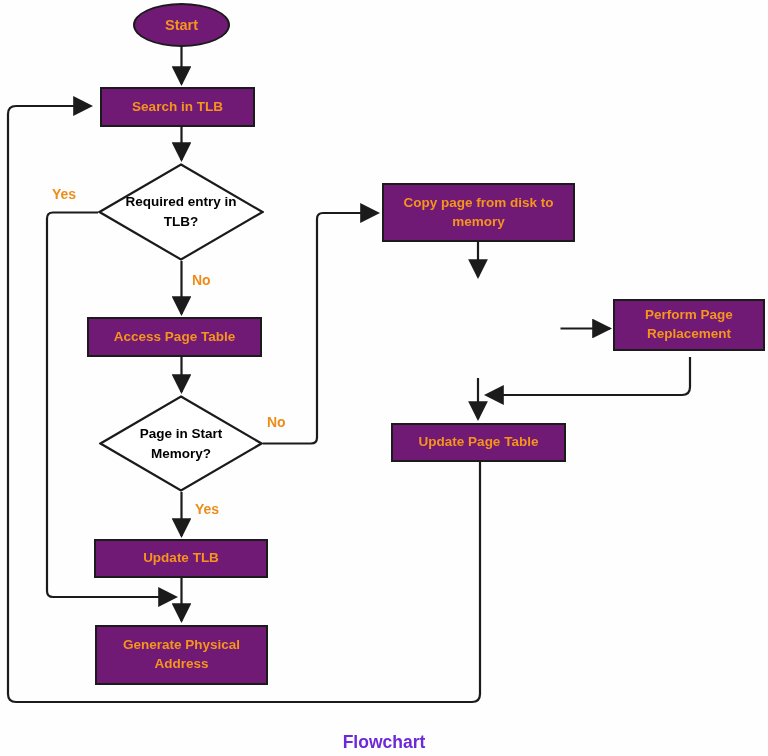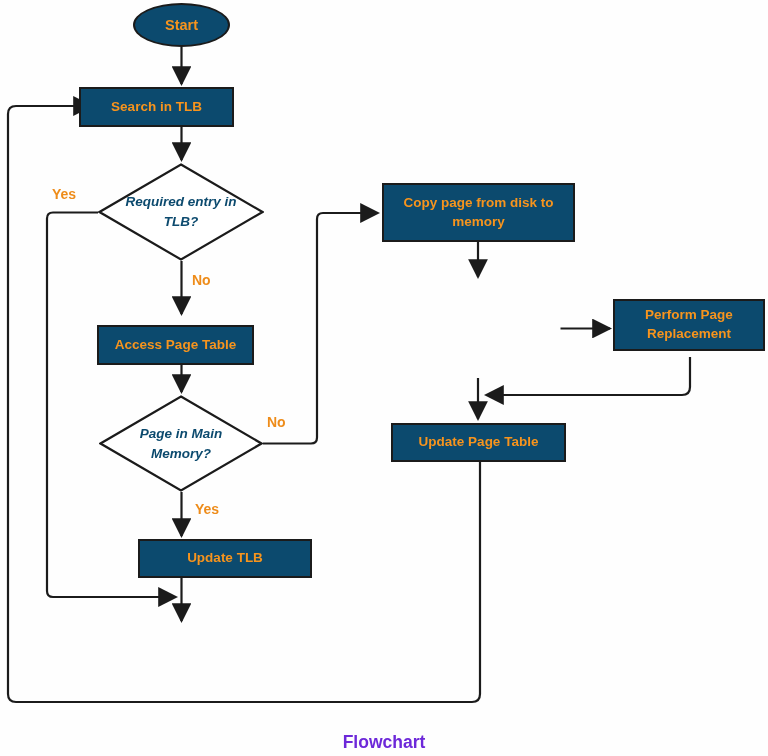--- a/index.html
+++ b/index.html
@@ -7,35 +7,34 @@
     position:relative;
     width:768px;height:756px;
     background:#fefefe;
     font-family:"Liberation Sans",sans-serif;
     overflow:hidden;
   }
   #wires{position:absolute;left:0;top:0;z-index:0;}
   .node{
     position:absolute;
     box-sizing:border-box;
-    background:#0c4a6e;
+    background:#701a75;
     border:2px solid #1b1b1b;
     display:flex;align-items:center;justify-content:center;
     text-align:center;
     color:#F7941D;font-weight:bold;font-size:13.5px;line-height:1.4;
     z-index:2;
   }
   .ellipse{border-radius:50%;font-size:14.5px;}
   .diamond{
     position:absolute;
     display:flex;align-items:center;justify-content:center;
     text-align:center;
-    color:#0c4a6e;font-weight:bold;font-size:13.5px;line-height:1.45;
+    color:#000000;font-weight:bold;font-size:13.5px;line-height:1.45;
     z-index:2;
-    font-style:italic;
   }
   .diamond>svg{position:absolute;left:0;top:0;}
   .diamond .dtext{position:relative;z-index:1;max-width:78%;}
   .edge-label{
     position:absolute;
     color:#EE8C1A;font-weight:bold;font-size:14px;
     z-index:3;
   }
   .caption{
     position:absolute;left:0;top:732px;width:768px;
@@ -69,46 +68,49 @@
       <path d="M690,357 L690,387 Q690,395 682,395 L486,395" marker-end="url(#arr)"></path>
       <path d="M478,378 L478,419" marker-end="url(#arr)"></path>
       <path d="M480,462 L480,694 Q480,702 472,702 L16,702 Q8,702 8,694 L8,114 Q8,106 16,106 L91,106" marker-end="url(#arr)"></path>
     </g>
   </svg>
 
   <div class="node ellipse" style="left:133px;top:3px;width:97px;height:44px;">
     <span>Start</span>
   </div>
 
-  <div class="node" style="left:79px;top:87px;width:155px;height:40px;">
+  <div class="node" style="left:100px;top:87px;width:155px;height:40px;">
     <span>Search in TLB</span>
   </div>
 
   <div class="diamond" style="left:98px;top:163px;width:166px;height:98px;">
     <svg width="166" height="98" viewBox="0 0 166 98">
       <polygon points="83,1.5 164.5,49 83,96.5 1.5,49" fill="#ffffff" stroke="#1b1b1b" stroke-width="2.2"></polygon>
     </svg>
     <span class="dtext">Required entry in TLB?</span>
   </div>
 
-  <div class="node" style="left:97px;top:317px;width:157px;height:40px;margin-top:8px;">
+  <div class="node" style="left:87px;top:317px;width:175px;height:40px;">
     <span>Access Page Table</span>
   </div>
 
   <div class="diamond" style="left:99px;top:395px;width:164px;height:97px;">
     <svg width="164" height="97" viewBox="0 0 164 97">
       <polygon points="82,1.5 162.5,48.5 82,95.5 1.5,48.5" fill="#ffffff" stroke="#1b1b1b" stroke-width="2.2"></polygon>
     </svg>
-    <span class="dtext">Page in Main Memory?</span>
+    <span class="dtext">Page in Start Memory?</span>
   </div>
 
-  <div class="node" style="left:94px;top:539px;width:174px;height:39px;margin-left:44px;">
+  <div class="node" style="left:94px;top:539px;width:174px;height:39px;">
     <span>Update TLB</span>
   </div>
 
+  <div class="node" style="left:95px;top:625px;width:173px;height:60px;">
+    <span style="max-width:80%;">Generate Physical Address</span>
+  </div>
 
   <div class="node" style="left:382px;top:183px;width:193px;height:59px;">
     <span style="max-width:92%;">Copy page from disk to memory</span>
   </div>
 
 
   <div class="node" style="left:613px;top:299px;width:152px;height:52px;">
     <span style="max-width:88%;">Perform Page Replacement</span>
   </div>
 

